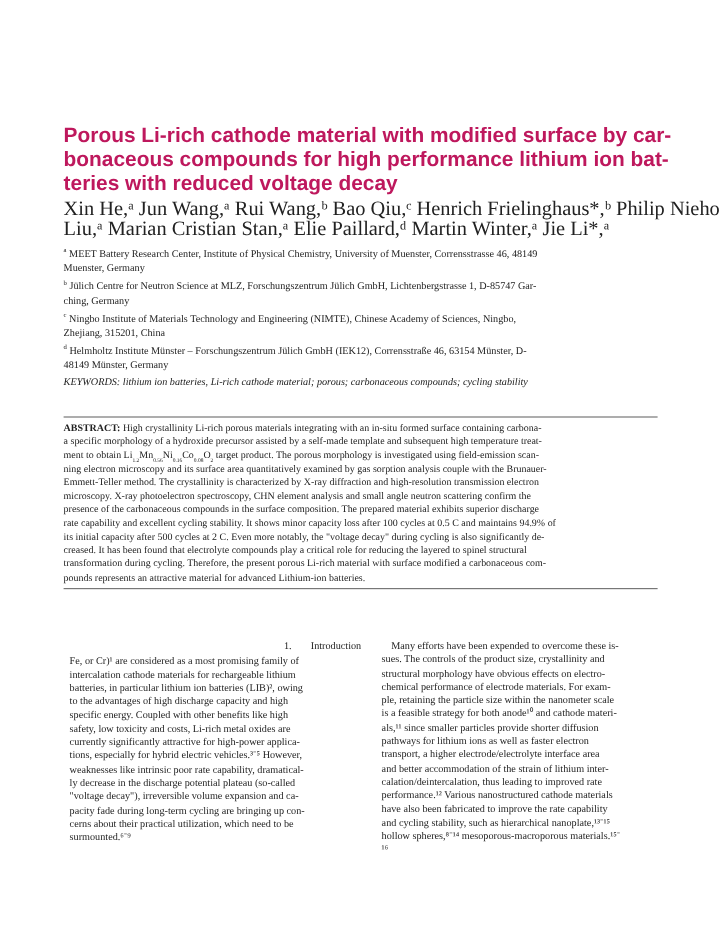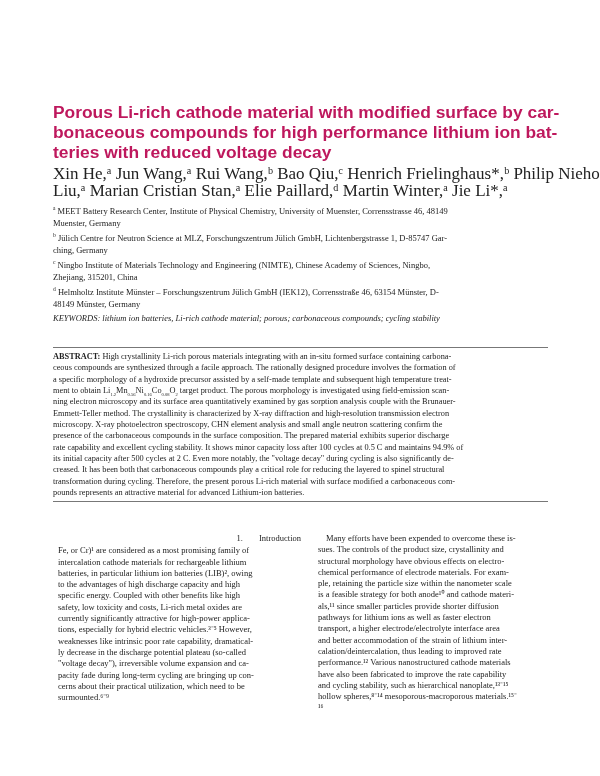--- a/index.html
+++ b/index.html
@@ -75,30 +75,29 @@
     <span class="line">48149 Münster, Germany</span>
   </div>
   <div class="keywords">
     <span>KEYWORDS:</span>
     <span>lithium ion batteries, Li-rich cathode material; porous; carbonaceous compounds; cycling stability</span>
   </div>
 </div>
 
 <div class="abstract">
   <span class="line"><b>ABSTRACT:</b> <span>High crystallinity Li-rich porous materials integrating with an in-situ formed surface containing carbona-</span></span>
-  <span class="line">ceous compounds are synthesized through a facile approach. The rationally designed procedure involves the formation of</span>
   <span class="line">a specific morphology of a hydroxide precursor assisted by a self-made template and subsequent high temperature treat-</span>
   <span class="line"><span>ment to obtain Li</span><sub>1.2</sub>Mn<sub>0.56</sub>Ni<sub>0.16</sub>Co<sub>0.08</sub>O<sub>2</sub><span> target product. The porous morphology is investigated using field-emission scan-</span></span>
   <span class="line">ning electron microscopy and its surface area quantitatively examined by gas sorption analysis couple with the Brunauer-</span>
   <span class="line">Emmett-Teller method. The crystallinity is characterized by X-ray diffraction and high-resolution transmission electron</span>
   <span class="line">microscopy. X-ray photoelectron spectroscopy, CHN element analysis and small angle neutron scattering confirm the</span>
   <span class="line">presence of the carbonaceous compounds in the surface composition. The prepared material exhibits superior discharge</span>
   <span class="line">rate capability and excellent cycling stability. It shows minor capacity loss after 100 cycles at 0.5 C and maintains 94.9% of</span>
   <span class="line">its initial capacity after 500 cycles at 2 C. Even more notably, the "voltage decay" during cycling is also significantly de-</span>
-  <span class="line">creased. It has been both that carbonaceous compounds play a critical role for reducing the layered to spinel structural</span>
+  <span class="line">creased. It has been found that electrolyte compounds play a critical role for reducing the layered to spinel structural</span>
   <span class="line">transformation during cycling. Therefore, the present porous Li-rich material with surface modified a carbonaceous com-</span>
   <span class="line">pounds represents an attractive material for advanced Lithium-ion batteries.</span>
 </div>
 
 <div class="col left">
   <div class="section-head">
     <span class="num">1.</span><span>Introduction</span>
   </div>
   <span class="line">Fe, or Cr)¹ are considered as a most promising family of</span>
   <span class="line">intercalation cathode materials for rechargeable lithium</span>

